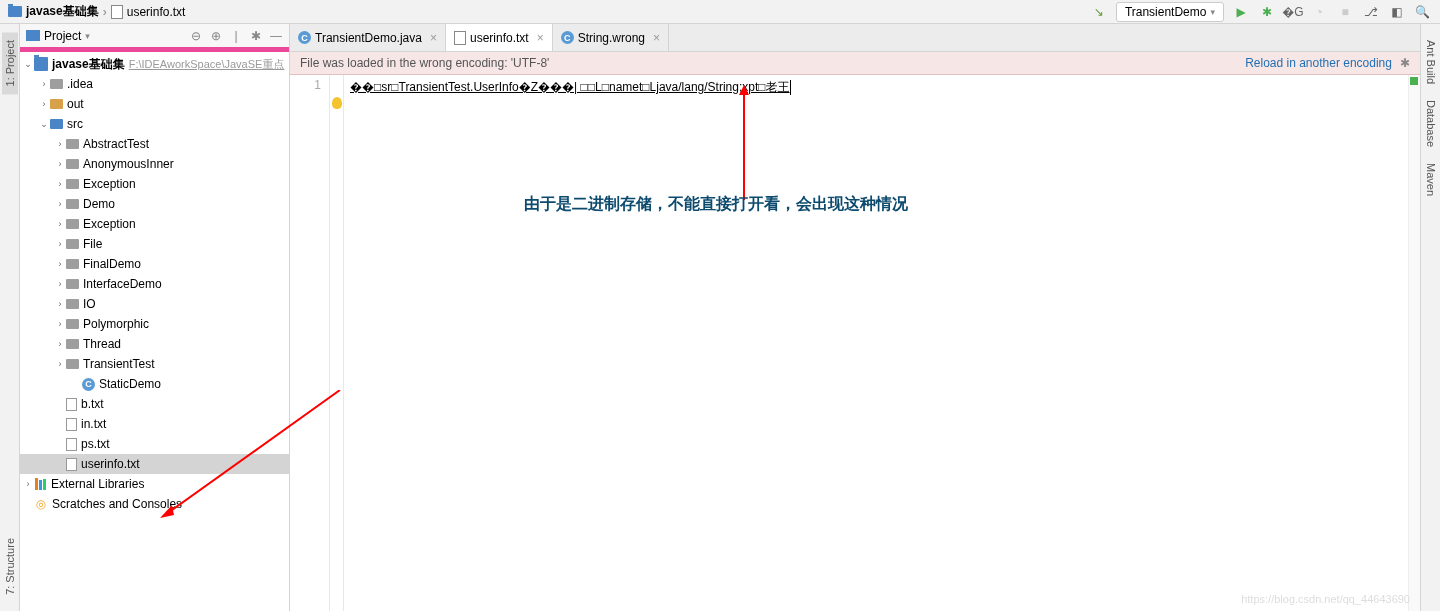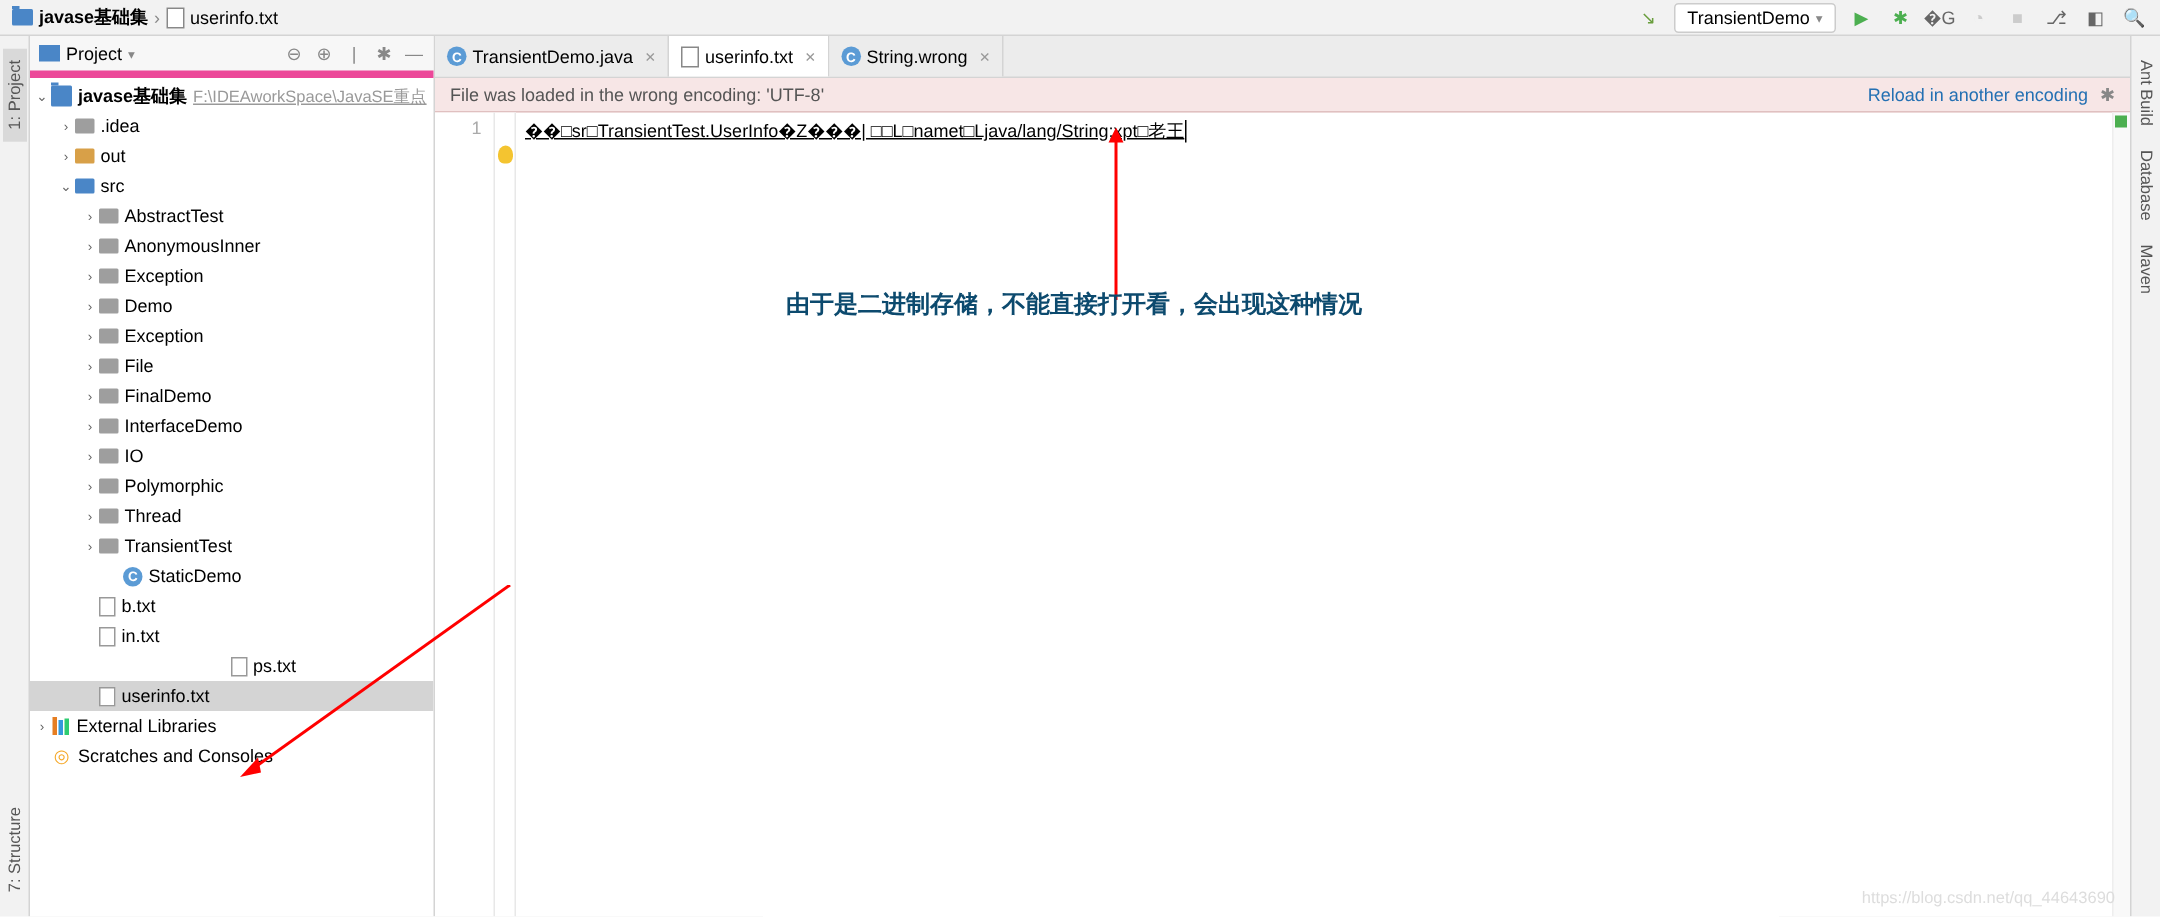--- a/index.html
+++ b/index.html
@@ -220,21 +220,21 @@
           <div class="tree-node" style="padding-left: 34px;">
             <span class="tree-arrow"></span>
             <span class="tree-icon file-plain"></span>
             <span class="tree-label">b.txt</span>
           </div>
           <div class="tree-node" style="padding-left: 34px;">
             <span class="tree-arrow"></span>
             <span class="tree-icon file-plain"></span>
             <span class="tree-label">in.txt</span>
           </div>
-          <div class="tree-node" style="padding-left: 34px; justify-content: center;">
+          <div class="tree-node" style="padding-left: 34px;">
             <span class="tree-arrow"></span>
             <span class="tree-icon file-plain"></span>
             <span class="tree-label">ps.txt</span>
           </div>
           <div class="tree-node selected" style="padding-left: 34px;">
             <span class="tree-arrow"></span>
             <span class="tree-icon file-plain"></span>
             <span class="tree-label">userinfo.txt</span>
           </div>
         </div>

